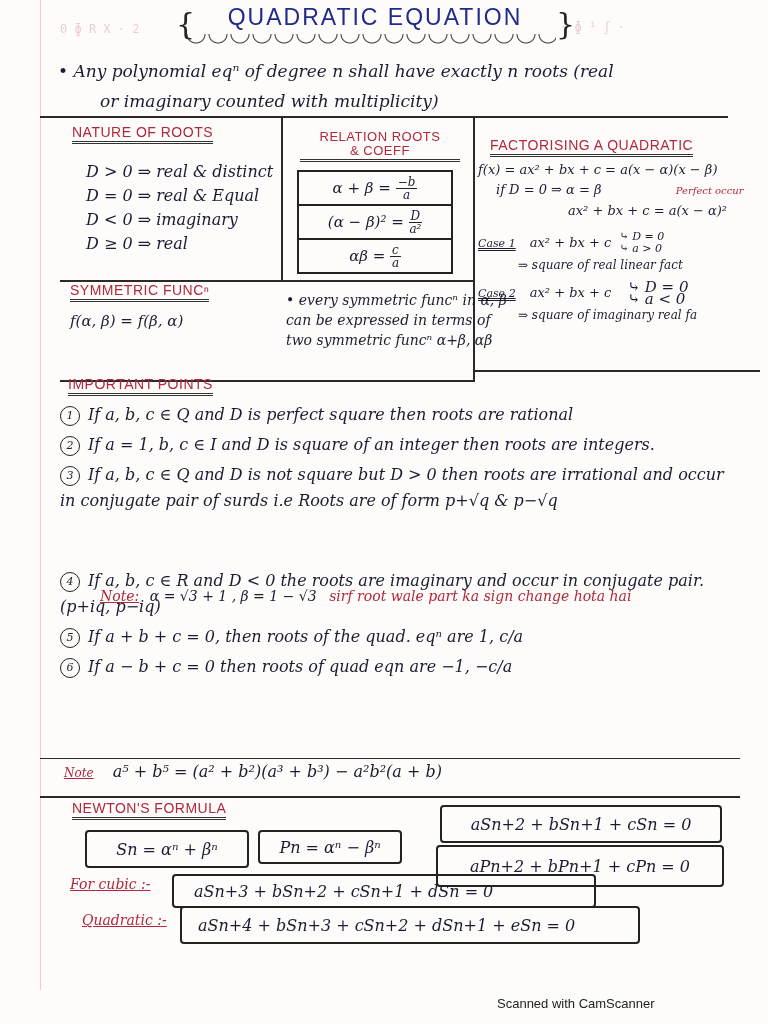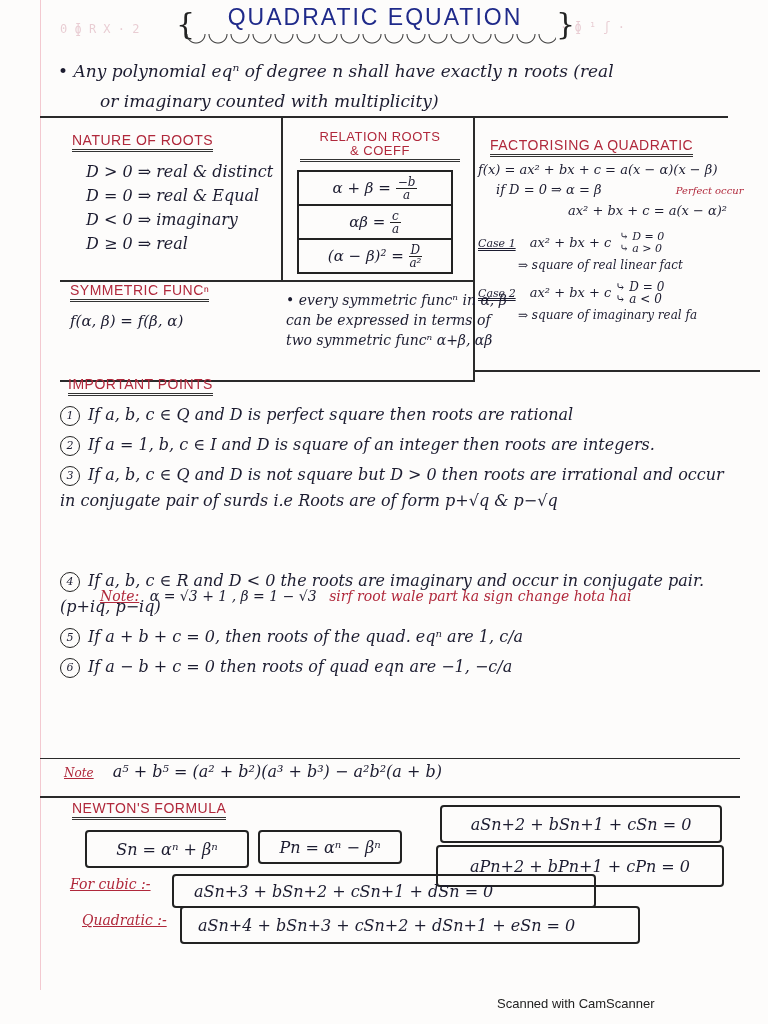--- a/index.html
+++ b/index.html
@@ -32,21 +32,21 @@
     background-size: 22px 12px;
   }
   .brace-l, .brace-r { position: absolute; top: 6px; font-size: 30px; color: #222; font-family: "DejaVu Serif", serif; }
 
   .intro { left: 58px; top: 56px; width: 680px; font-size: 17px; line-height: 30px; }
 
   
   .sec-head { font-size: 14px; letter-spacing: .5px; font-family: "Liberation Sans", sans-serif; }
   .underline2 { border-bottom: 3px double #333; padding-bottom: 1px; }
 
-  .nature { left: 72px; top: 132px; }
+  .nature { left: 72px; top: 124px; }
   .nature-list { left: 86px; top: 160px; font-size: 16px; line-height: 24px; }
 
   .relation-title { left: 300px; top: 130px; width: 160px; text-align: center; font-size: 13px; line-height: 14px; }
   .rel-table { position: absolute; left: 297px; top: 170px; width: 156px; border-collapse: collapse; }
   .rel-table td { border: 2px solid #222; height: 30px; text-align: center; font-size: 15px; }
 
   .frac { display: inline-flex; flex-direction: column; align-items: center; vertical-align: middle; font-size: 12px; line-height: 12px; }
   .frac .num { border-bottom: 1px solid #222; padding: 0 2px; }
 
   .factor-head { left: 490px; top: 137px; }
@@ -108,33 +108,33 @@
           <td>
       <span>α + β =</span>
       <span class="frac">
               <span class="num">−b</span>
               <span>a</span>
             </span>
     </td>
         </tr>
     <tr>
           <td>
-      <span>αβ =</span>
+      <span>(α − β)² =</span>
       <span class="frac">
-              <span class="num">c</span>
-              <span>a</span>
+              <span class="num">D</span>
+              <span>a²</span>
             </span>
     </td>
         </tr>
     <tr>
           <td>
-      <span>(α − β)² =</span>
+      <span>αβ =</span>
       <span class="frac">
-              <span class="num">D</span>
-              <span>a²</span>
+              <span class="num">c</span>
+              <span>a</span>
             </span>
     </td>
         </tr>
   </tbody>
     </table>
   <div class="vr" style="left:473px;top:118px;height:262px"></div>
 
   <div class="abs factor-head sec-head red underline2">FACTORISING A QUADRATIC</div>
   <div class="abs factor-body hand ink">
     <div>f(x) = ax² + bx + c = a(x − α)(x − β)</div>
@@ -142,21 +142,21 @@
     <div style="padding-left:90px">ax² + bx + c = a(x − α)²</div>
     <div style="margin-top:10px">
       <span style="text-decoration:underline double;font-size:11px">Case 1</span>
       <span style="margin-left:10px">ax² + bx + c</span>
       <span style="display:inline-block;vertical-align:middle;font-size:11px;line-height:12px;margin-left:4px">⤷ <span>D = 0</span><br>⤷ <span>a &gt; 0</span></span>
     </div>
     <div style="padding-left:40px;font-size:12px">⇒ square of real linear fact</div>
     <div style="margin-top:6px">
       <span style="text-decoration:underline double;font-size:11px">Case 2</span>
       <span style="margin-left:10px">ax² + bx + c</span>
-      <span style="display:inline-block;vertical-align:middle;font-size:12px;line-height:12px;margin-left:0">⤷ <span>D = 0</span><br>⤷ <span>a &lt; 0</span></span>
+      <span style="display:inline-block;vertical-align:middle;font-size:15px;line-height:12px;margin-left:12px">⤷ <span>D = 0</span><br>⤷ <span>a &lt; 0</span></span>
     </div>
     <div style="padding-left:40px;font-size:12px">⇒ square of imaginary real fa</div>
   </div>
 
   <div class="hr" style="left:60px;top:280px;width:415px"></div>
 
   <div class="abs sym-head sec-head red underline2">SYMMETRIC FUNCⁿ</div>
   <div class="abs sym-eq hand ink">f(α, β) = f(β, α)</div>
   <div class="abs sym-text hand ink">
     <span>•</span>

